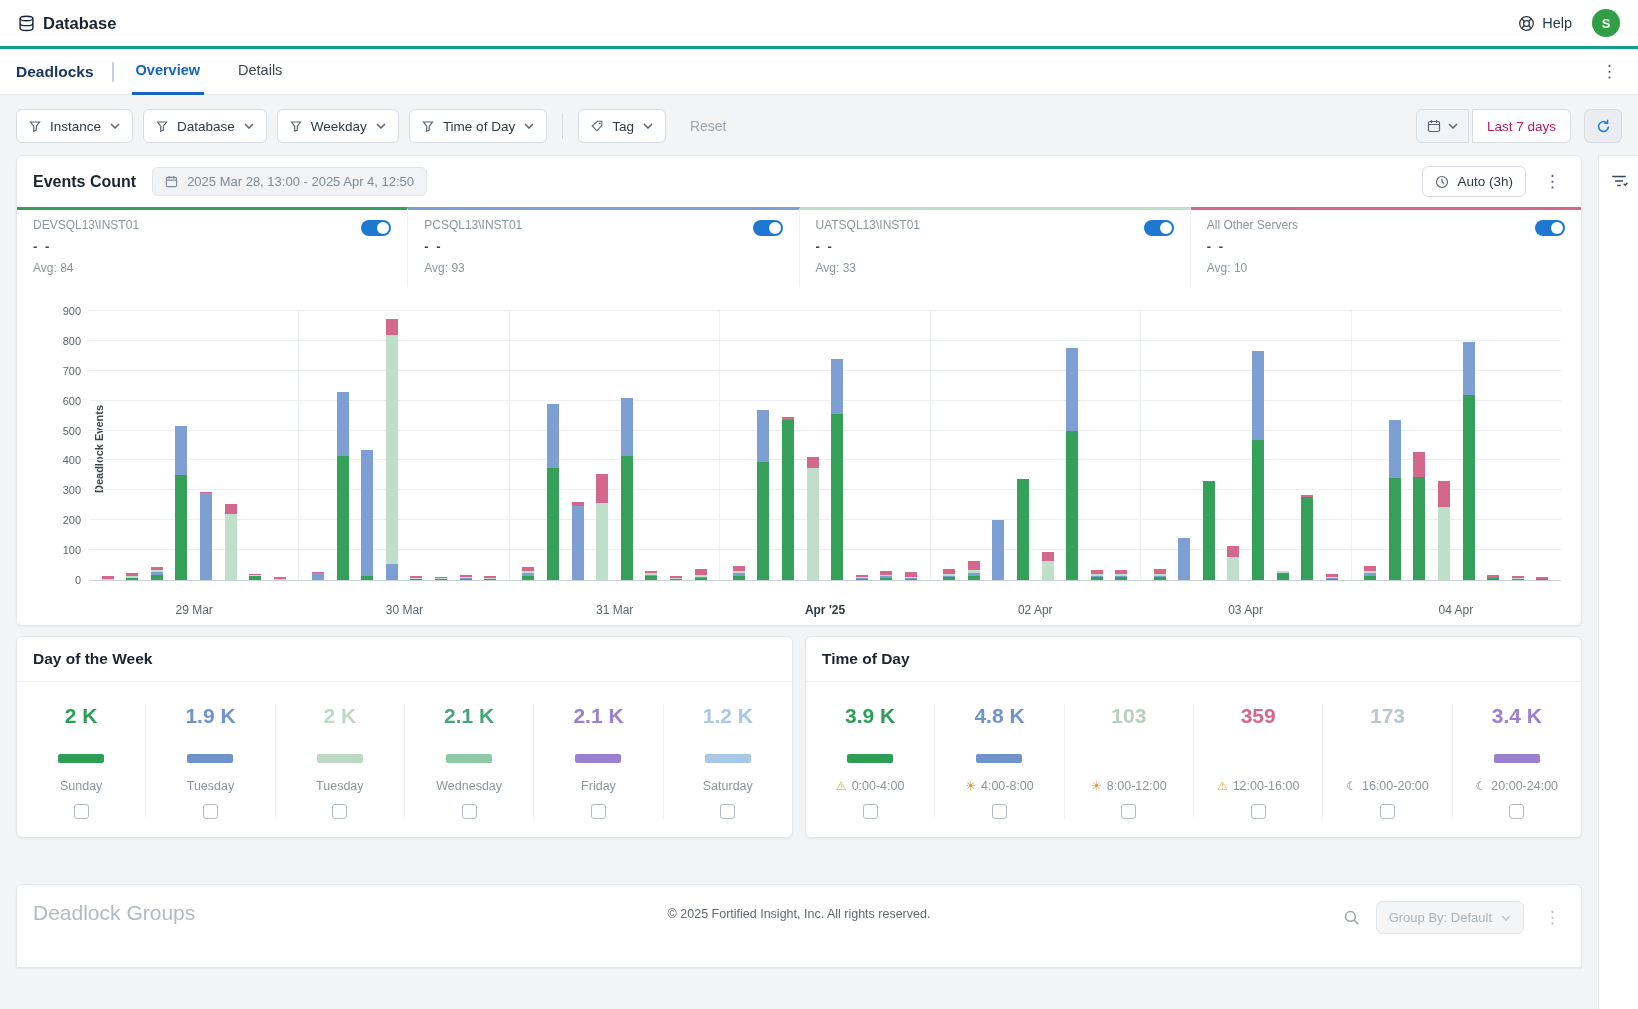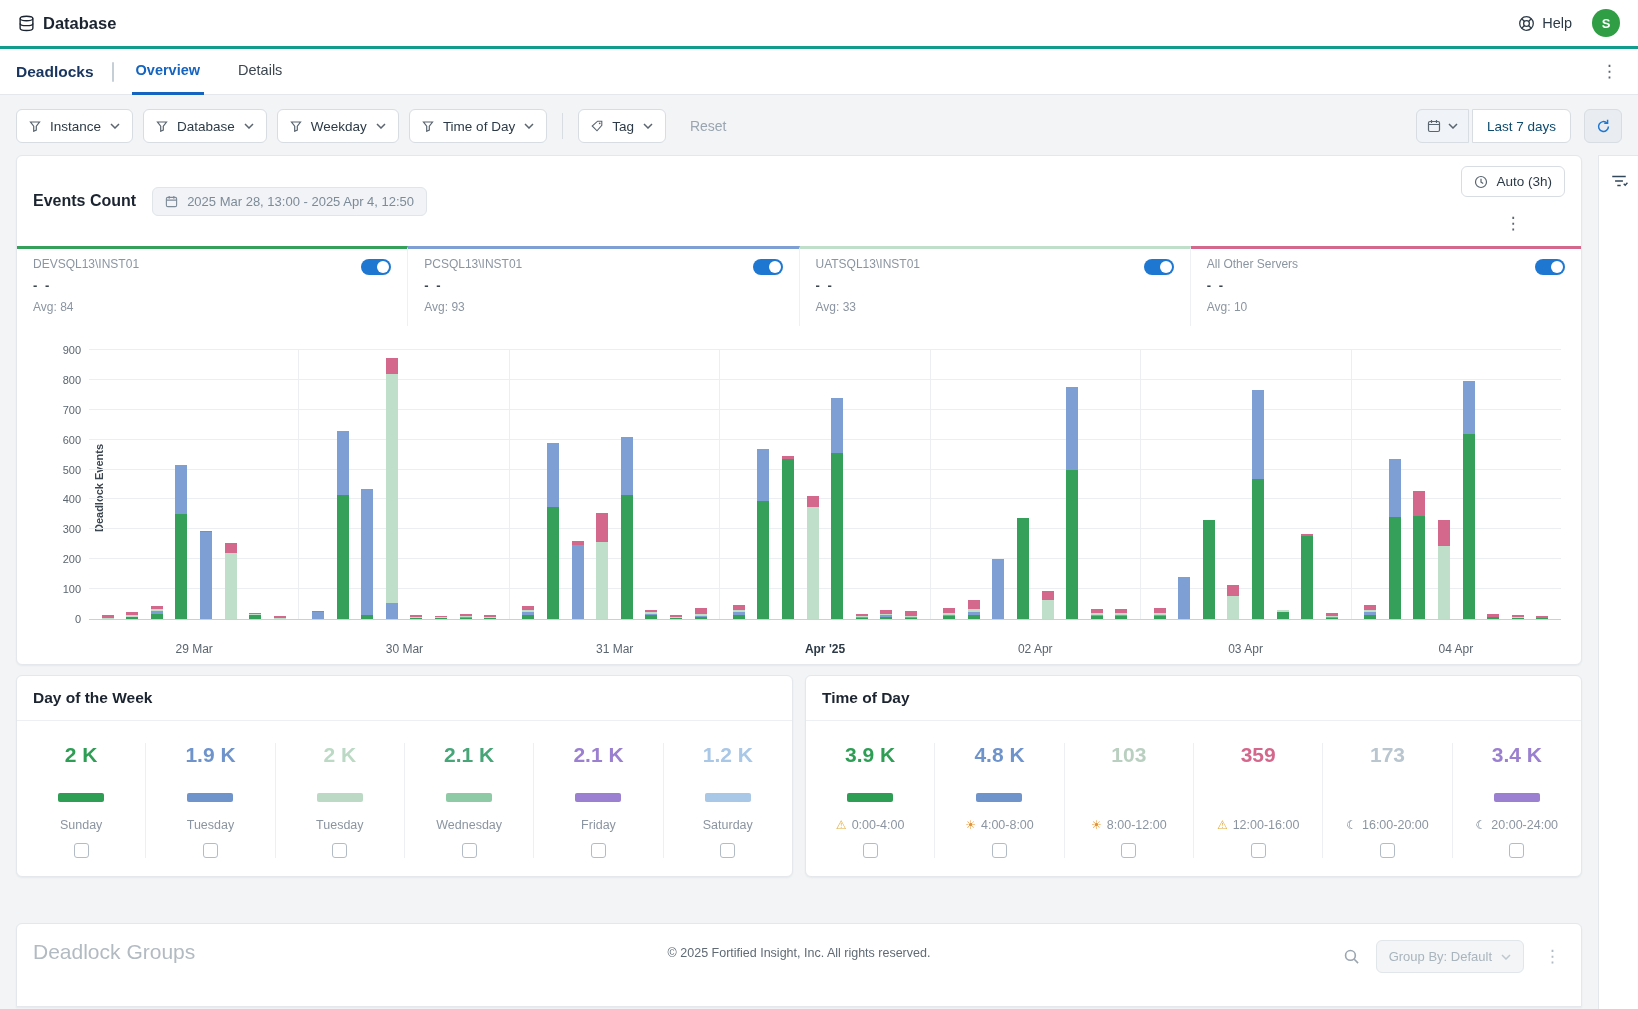--- a/index.html
+++ b/index.html
@@ -30,35 +30,35 @@
 
   
   .filter-row{display:flex;align-items:center;gap:10px;padding:14px 16px 12px 16px;}
   .fbtn{height:34px;display:inline-flex;align-items:center;gap:9px;padding:0 12px;background:#fff;border:1px solid #d7dde3;border-radius:6px;font-size:13.5px;color:#2c3a47;cursor:pointer;}
   .fbtn .icn{color:#5a6570;}
   .chev{color:#5a6570;}
   .divider-v{width:1px;height:26px;background:#d7dde3;margin:0 5px;}
   .reset-btn{color:#9aa5b0;font-size:14px;margin-left:14px;cursor:default;background:none;border:none;font-family:inherit;}
   .range-group{margin-left:auto;display:flex;align-items:center;gap:3px;}
   .cal-btn{height:34px;display:inline-flex;align-items:center;gap:7px;padding:0 10px;background:#f0f3f7;border:1px solid #d7dde3;border-radius:6px 0 0 6px;color:#5a6570;cursor:pointer;}
-  .last7-btn{height:34px;display:inline-flex;align-items:center;padding:0 14px;background:#fff;border:1px solid #d7dde3;border-radius:0 6px 6px 0;font-size:13.5px;color:#0c4a6e;cursor:pointer;}
+  .last7-btn{height:34px;display:inline-flex;align-items:center;padding:0 14px;background:#fff;border:1px solid #d7dde3;border-radius:0 6px 6px 0;font-size:13.5px;color:#be185d;cursor:pointer;}
   .refresh-btn{width:38px;height:34px;display:inline-flex;align-items:center;justify-content:center;background:#e9edf1;border:1px solid #d7dde3;border-radius:6px;color:#1e78d2;margin-left:10px;cursor:pointer;}
 
   
   .main{display:flex;align-items:stretch;min-height:858px;}
   .left-col{flex:1;padding:0 16px 0 16px;}
   .right-strip{width:40px;background:#fff;border:1px solid #e4e8ec;border-right:none;display:flex;justify-content:center;padding-top:16px;color:#33475a;}
 
   .card{background:#fff;border:1px solid #e4e8ec;border-radius:6px;box-shadow:0 1px 2px rgba(27,36,48,.05);}
 
   
   .events-header{display:flex;align-items:center;gap:16px;padding:10px 16px;}
   .events-title{font-size:16px;font-weight:700;color:#1b2430;}
   .date-chip{display:flex;align-items:center;gap:9px;background:#f1f3f6;border:1px solid #e0e5ea;border-radius:6px;padding:6px 12px;color:#7d8b99;font-size:13px;cursor:pointer;}
-  .events-right{margin-left:auto;display:flex;align-items:center;gap:14px;flex-direction:column;}
+  .events-right{margin-left:auto;display:flex;align-items:center;gap:14px;}
   .auto-chip{display:flex;align-items:center;gap:8px;border:1px solid #d7dde3;border-radius:6px;padding:7px 12px;font-size:13.5px;color:#2c3a47;cursor:pointer;}
   .auto-chip .icn{color:#5a6570;}
 
   .legend-row{display:flex;}
   .legend-cell{flex:1;border-top:3px solid #ccc;border-right:1px solid #eef1f4;padding:8px 16px 12px 16px;position:relative;}
   .legend-cell:last-child{border-right:none;}
   .legend-name{font-size:12px;color:#8b95a1;}
   .legend-value{font-size:13px;font-weight:700;color:#3c4650;margin-top:7px;letter-spacing:2px;}
   .legend-avg{font-size:12px;color:#8b95a1;margin-top:7px;}
   .toggle{position:absolute;top:10px;right:16px;width:30px;height:16px;border-radius:9px;background:#1e78d2;cursor:pointer;}

